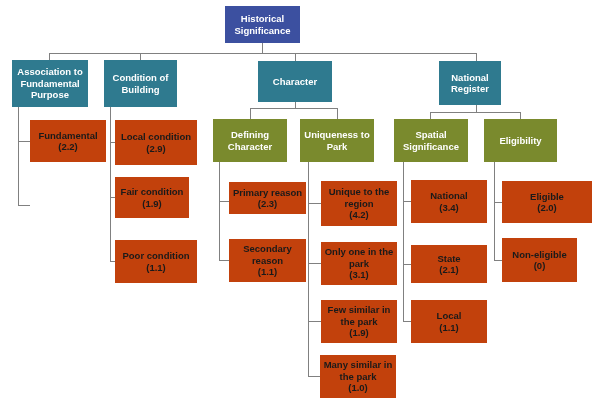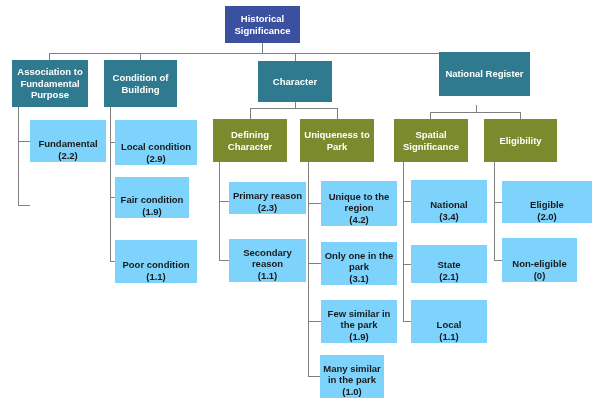--- a/index.html
+++ b/index.html
@@ -9,21 +9,21 @@
   }
   .node{
     position:absolute;display:flex;flex-direction:column;
     align-items:center;justify-content:center;text-align:center;
     font-weight:bold;font-size:9.5px;line-height:11.5px;padding:1px 2px;
     box-sizing:border-box;
   }
   .root   {background:#3C50A0;color:#ffffff;}
   .branch {background:#2F7A8F;color:#ffffff;}
   .sub    {background:#7A8A2D;color:#ffffff;}
-  .leaf   {background:#7dd3fc;color:#1a1a1a;justify-content:flex-end;}
+  .leaf   {background:#c2410c;color:#1a1a1a;}
   .val{display:block;}
   .line{position:absolute;background:#808080;}
 </style>
 </head>
 <body>
 
 <div id="canvas">
 
   <div class="line" style="left:262px;top:43px;width:1px;height:10px"></div>
   <div class="line" style="left:49px;top:53px;width:428px;height:1px"></div>
@@ -76,21 +76,21 @@
 
   <div class="node branch" style="left:12px;top:60px;width:76px;height:47px">
     <span>Association to Fundamental Purpose</span>
   </div>
   <div class="node branch" style="left:104px;top:60px;width:73px;height:47px">
     <span>Condition of Building</span>
   </div>
   <div class="node branch" style="left:258px;top:61px;width:74px;height:41px">
     <span>Character</span>
   </div>
-  <div class="node branch" style="left:439px;top:52px;width:91px;height:44px">
+  <div class="node branch" style="left:439px;top:61px;width:62px;height:44px">
     <span>National Register</span>
   </div>
 
   <div class="node sub" style="left:213px;top:119px;width:74px;height:43px">
     <span>Defining Character</span>
   </div>
   <div class="node sub" style="left:394px;top:119px;width:74px;height:43px">
     <span>Spatial Significance</span>
   </div>
   <div class="node sub" style="left:300px;top:119px;width:74px;height:43px">
@@ -132,21 +132,21 @@
     <span class="val">(4.2)</span>
   </div>
   <div class="node leaf" style="left:321px;top:242px;width:76px;height:43px">
     <span>Only one in the park</span>
     <span class="val">(3.1)</span>
   </div>
   <div class="node leaf" style="left:321px;top:300px;width:76px;height:43px">
     <span>Few similar in the park</span>
     <span class="val">(1.9)</span>
   </div>
-  <div class="node leaf" style="left:320px;top:355px;width:64px;height:43px">
+  <div class="node leaf" style="left:320px;top:355px;width:76px;height:43px">
     <span>Many similar in the park</span>
     <span class="val">(1.0)</span>
   </div>
 
   <div class="node leaf" style="left:411px;top:180px;width:76px;height:43px">
     <span>National</span>
     <span class="val">(3.4)</span>
   </div>
   <div class="node leaf" style="left:411px;top:245px;width:76px;height:38px">
     <span>State</span>

